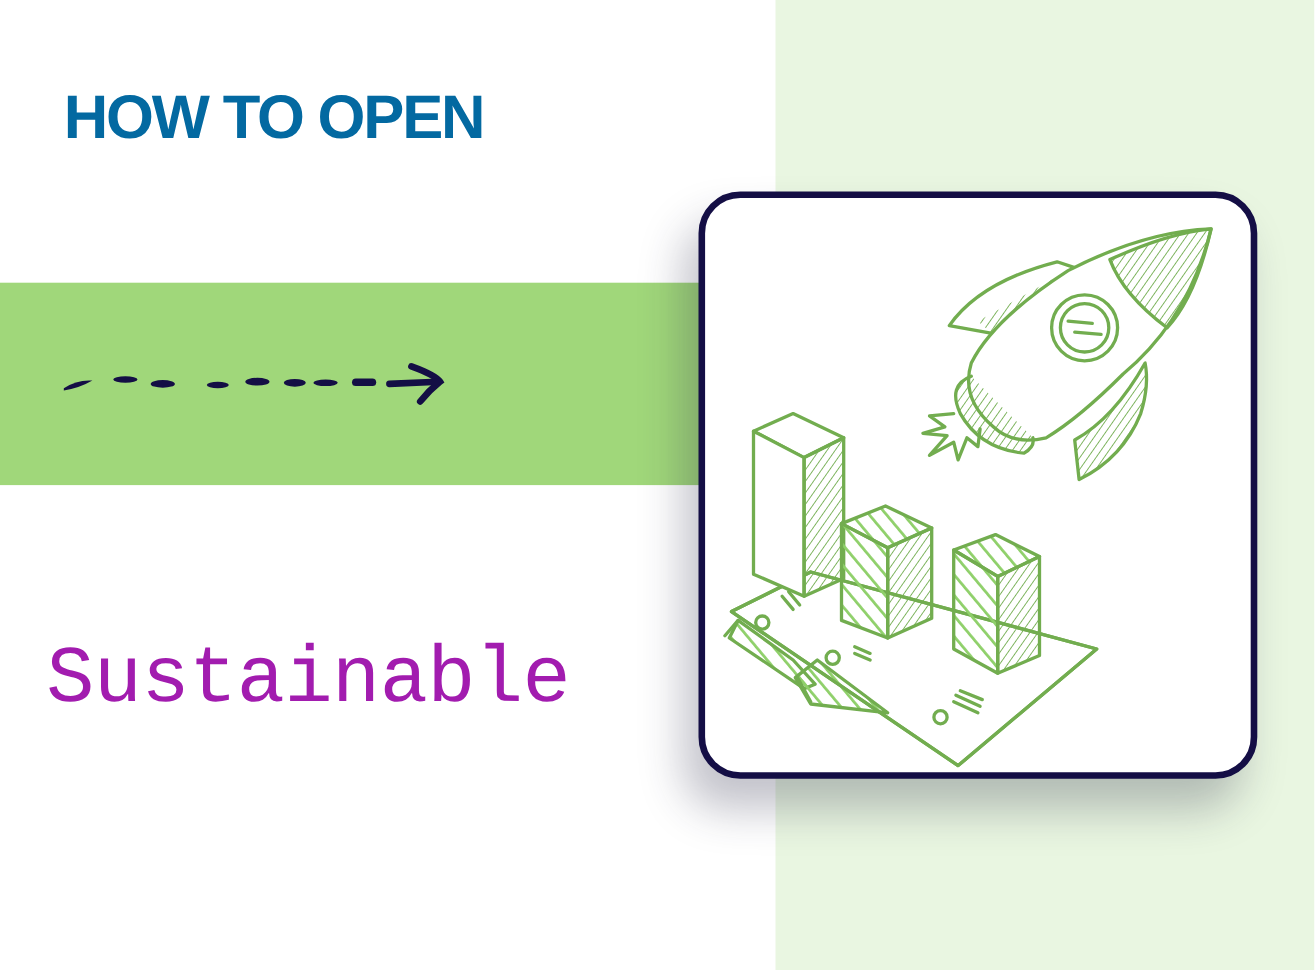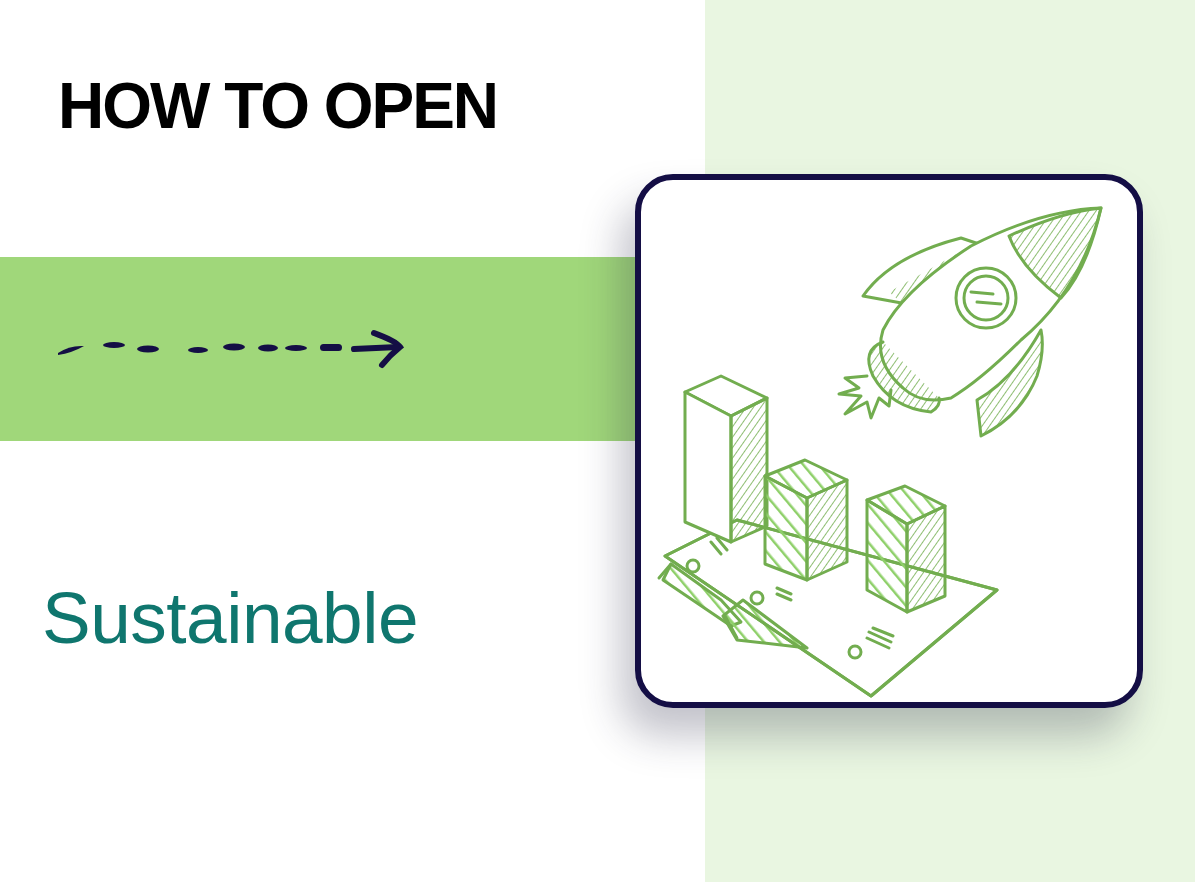--- a/index.html
+++ b/index.html
@@ -1,20 +1,20 @@
 <!DOCTYPE html>
 <html><head>
 <meta charset="utf-8">
 <style>
   html, body { margin:0; padding:0; }
   body { width:1195px; height:882px; position:relative; overflow:hidden; background:#ffffff; font-family:"Liberation Sans", sans-serif; }
   .right-panel { position:absolute; left:705px; top:0; width:490px; height:882px; background:#e9f6e1; }
   .green-band { position:absolute; left:0; top:257px; width:650px; height:184px; background:#a0d77a; }
-  .kicker { position:absolute; left:58px; top:66px; margin:0; font-family:"Liberation Sans", sans-serif; font-weight:700; font-size:64px; letter-spacing:-2px; color:#000000; line-height:80px; white-space:nowrap; }
-  .title { position:absolute; left:42px; top:548px; margin:0; font-family:Liberation Sans, sans-serif; font-weight:500; font-size:73px; color:#0f766e; line-height:140px; letter-spacing:-0.5px; }
+  .kicker { position:absolute; left:58px; top:66px; margin:0; font-family:"Liberation Sans", sans-serif; font-weight:700; font-size:56px; letter-spacing:-2px; color:#0369a1; line-height:80px; white-space:nowrap; }
+  .title { position:absolute; left:42px; top:548px; margin:0; font-family:Liberation Mono, monospace; font-weight:500; font-size:73px; color:#a21caf; line-height:140px; letter-spacing:-0.5px; }
   .title span { display:block; white-space:nowrap; }
   .arrow { position:absolute; left:50px; top:325px; width:370px; height:50px; }
   .card { position:absolute; left:635px; top:174px; width:496px; height:522px; border:6px solid #140e45; border-radius:38px; background:#ffffff; box-shadow:-14px 28px 40px rgba(40,40,70,0.28); overflow:hidden; }
   .card svg { position:absolute; left:0; top:0; }
 </style>
 </head>
 <body>
 
 <div class="right-panel"></div>
 <div class="green-band"></div>

